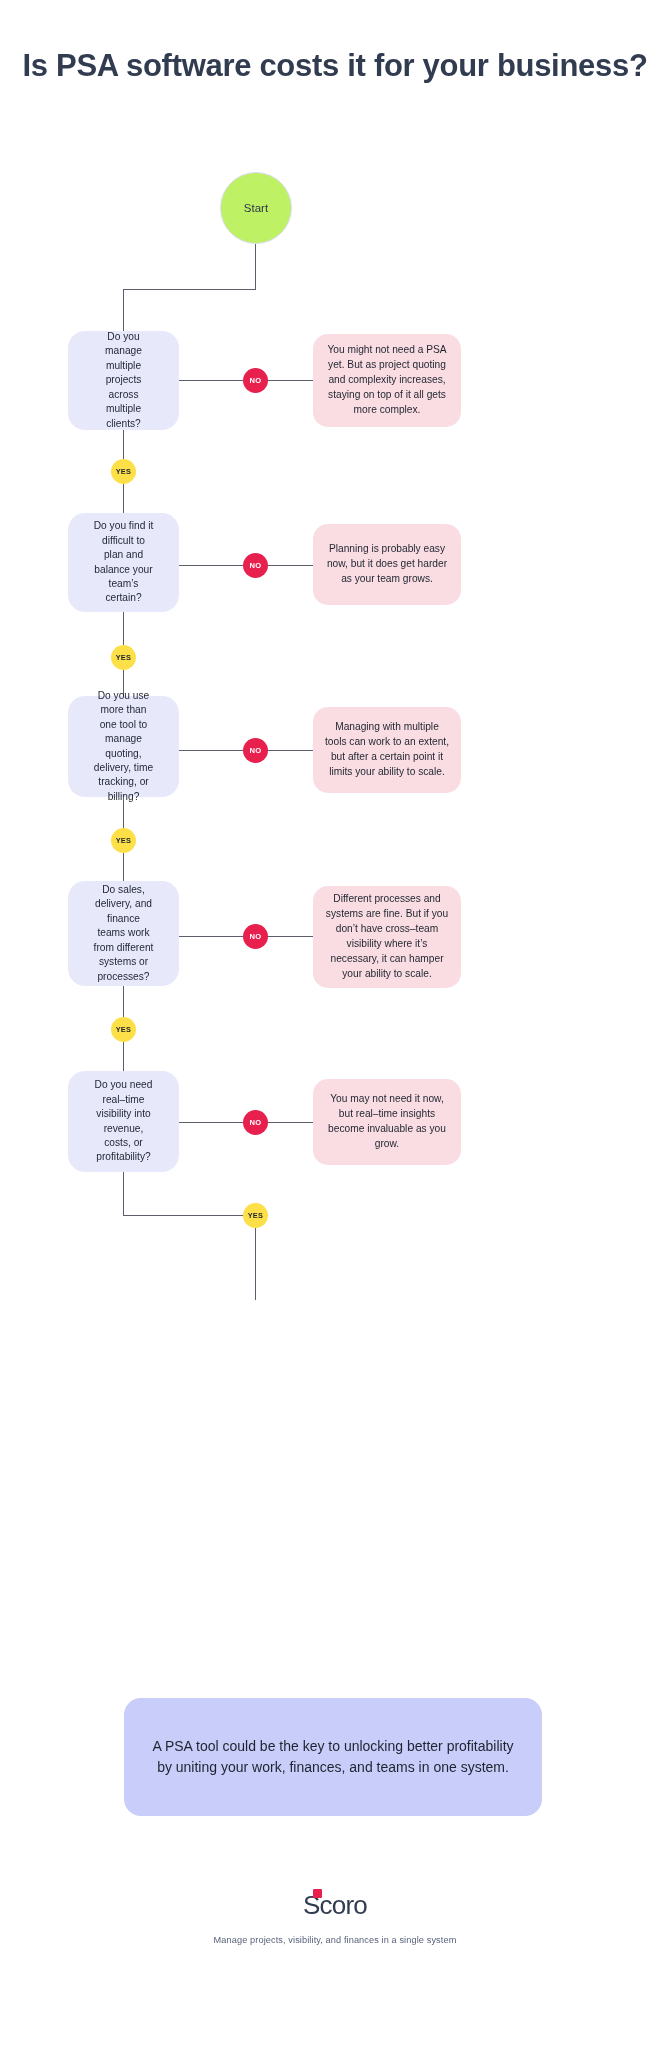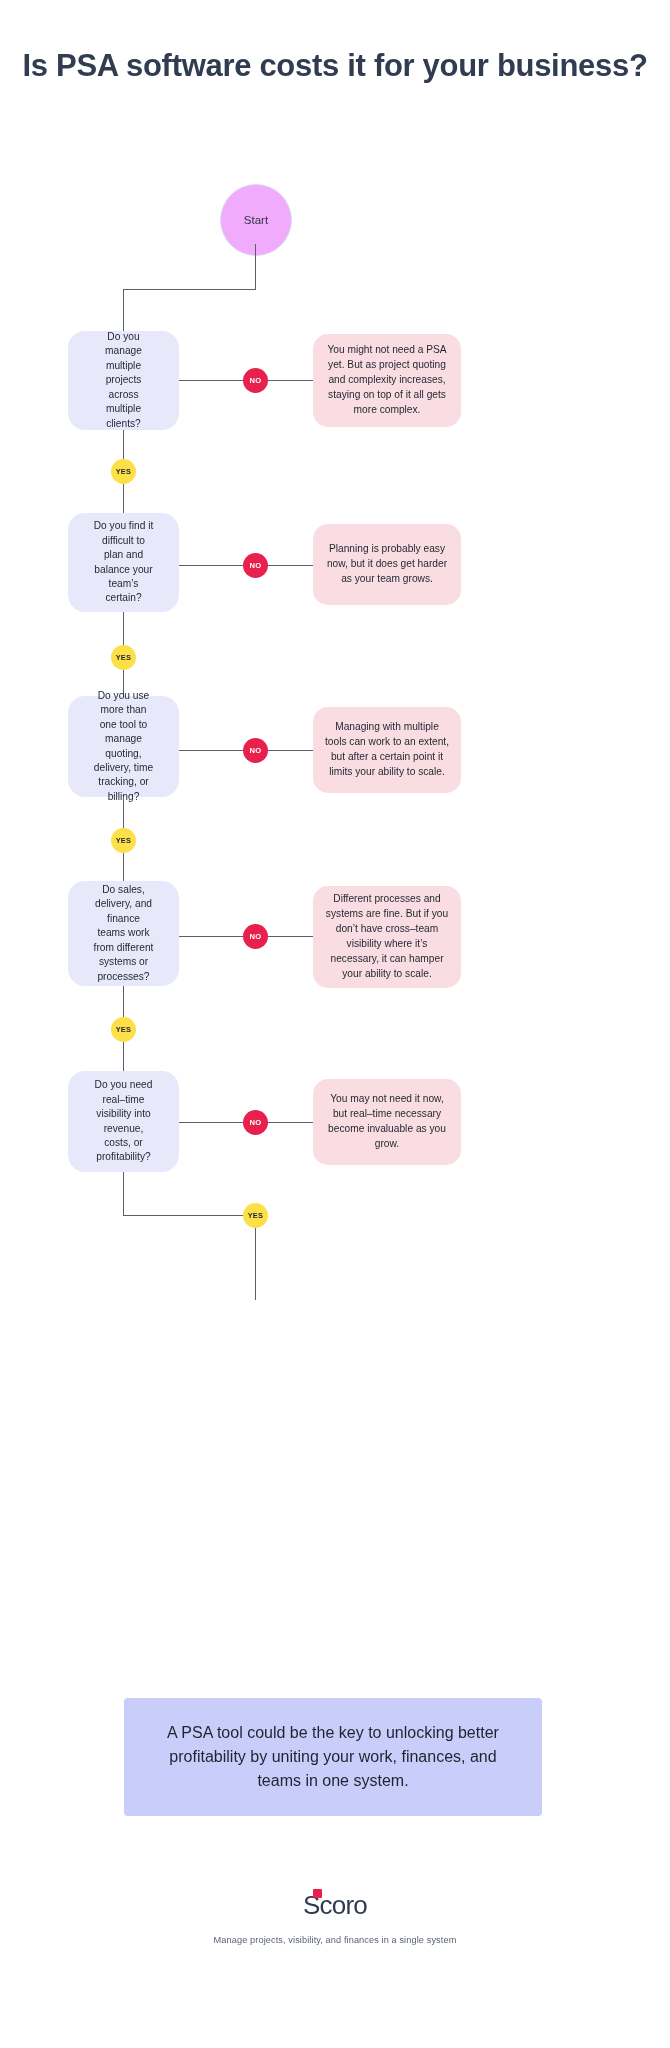--- a/index.html
+++ b/index.html
@@ -40,25 +40,25 @@
     position: absolute;
     background: #5a5f6b;
   }
   .line.v { width: 1.4px; }
   .line.h { height: 1.4px; }
 
   
   .start-node {
     position: absolute;
     left: 220px;
-    top: 184px;
+    top: 172px;
     width: 72px;
     height: 72px;
     border-radius: 50%;
-    background: #f0abfc;
+    background: #bef264;
     border: 1.6px solid #dcdcf7;
     display: flex;
     align-items: center;
     justify-content: center;
     font-size: 11.5px;
     color: #2f3murky;
     color: #2f3649;
   }
 
   
@@ -128,27 +128,27 @@
   }
 
   
   .conclusion {
     position: absolute;
     left: 124px;
     top: 1698px;
     width: 418px;
     height: 118px;
     background: #c9cdfa;
-    border-radius: 4px;
+    border-radius: 17px;
     display: flex;
     align-items: center;
     justify-content: center;
     padding: 12px 22px;
     text-align: center;
-    font-size: 16px;
+    font-size: 14px;
     line-height: 1.5;
     color: #1e2430;
   }
 
   
   .footer {
     position: absolute;
     left: 0;
     top: 1892px;
     width: 670px;
@@ -260,21 +260,21 @@
   </div>
 
   <div class="qbox" style="top:1071px; height:101px;">
     <span>Do you need real–time visibility into revenue, costs, or profitability?</span>
   </div>
   <div class="line h" style="left:179px; top:1122px; width:134px;"></div>
   <div class="no-badge" style="left:243px; top:1110px;">
     <span>NO</span>
   </div>
   <div class="abox" style="top:1079px; height:86px;">
-    <span>You may not need it now, but real–time necessary become invaluable as you grow.</span>
+    <span>You may not need it now, but real–time insights become invaluable as you grow.</span>
   </div>
 
   <div class="line v" style="left:123px; top:1172px; height:44px;"></div>
   <div class="line h" style="left:123px; top:1215px; width:133px;"></div>
   <div class="yes-badge" style="left:243px; top:1203px;">
     <span>YES</span>
   </div>
   <div class="line v" style="left:255px; top:1228px; height:72px;"></div>
 
   <div class="conclusion">

